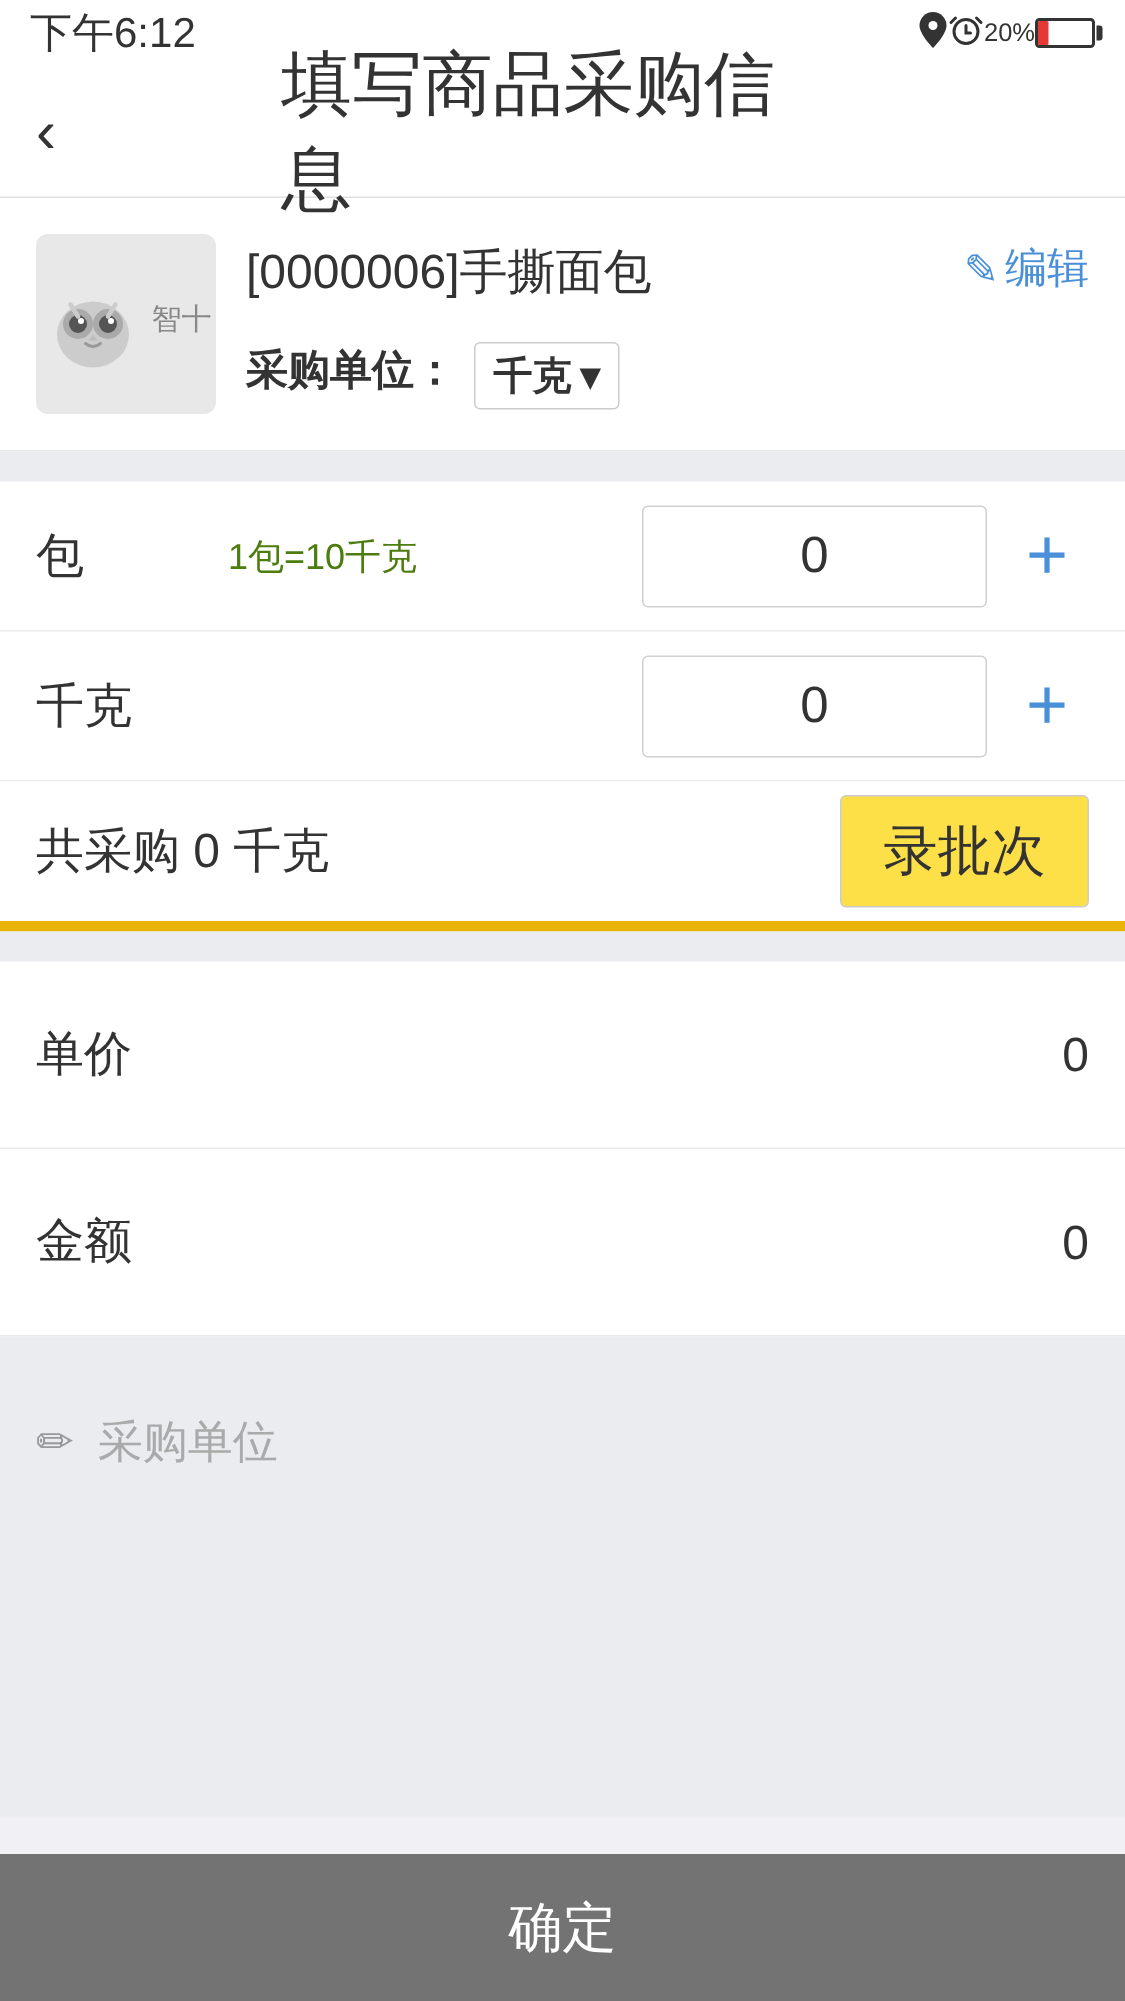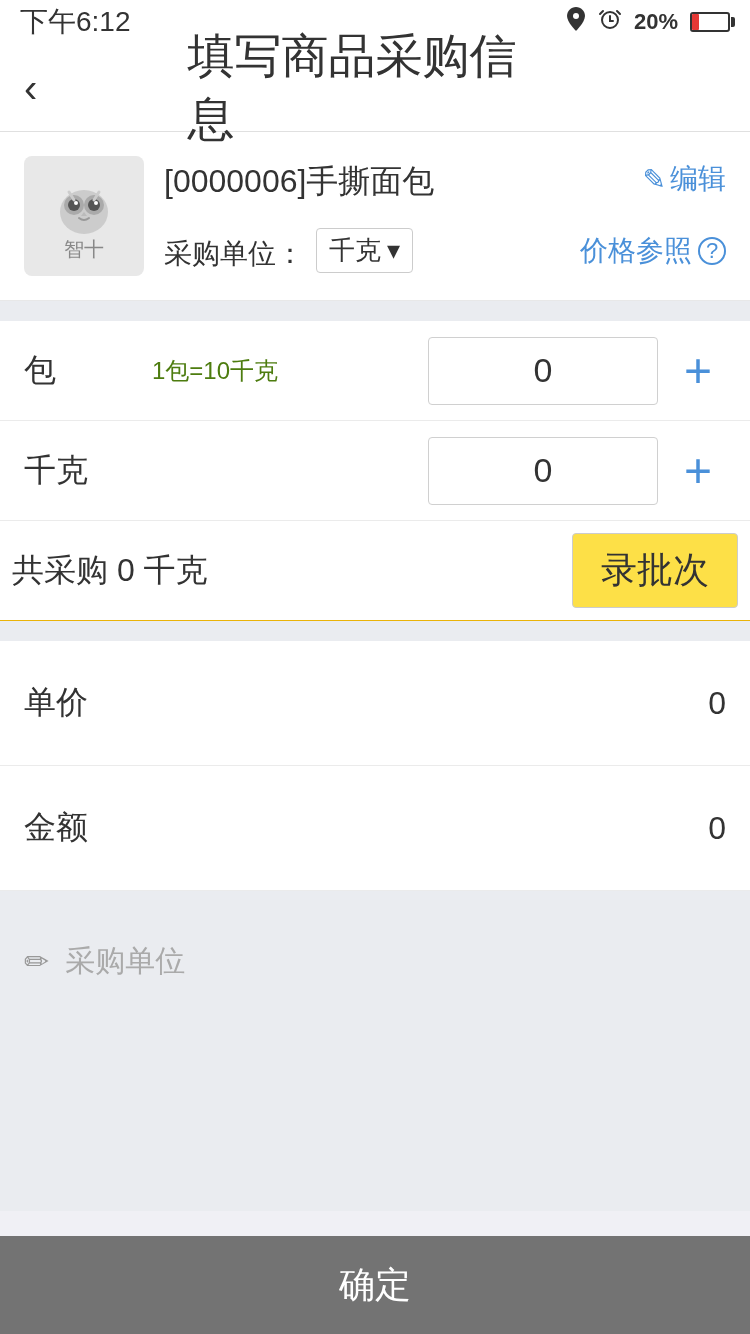--- a/index.html
+++ b/index.html
@@ -19,21 +19,21 @@
       background: #fff;
       display: flex;
       align-items: center;
       justify-content: space-between;
       padding: 0 20px;
       font-size: 26px;
       color: #333;
     }
     .status-bar-left { display: flex; align-items: center; gap: 10px; }
     .status-bar-center { font-weight: 500; font-size: 28px; }
-    .status-bar-right { display: flex; align-items: center; gap: 12px; font-size: 22px; font-weight: bold; }
+    .status-bar-right { display: flex; align-items: center; gap: 0; font-size: 17px; }
     .battery-bar {
       width: 40px; height: 20px; border: 2px solid #333; border-radius: 3px; position: relative; display: flex; align-items: center;
     }
     .battery-bar::after {
       content: ''; position: absolute; right: -7px; top: 50%; transform: translateY(-50%);
       width: 4px; height: 10px; background: #333; border-radius: 0 2px 2px 0;
     }
     .battery-fill {
       width: 20%; height: 100%; background: #e53935; border-radius: 1px;
     }
@@ -72,21 +72,21 @@
       align-items: flex-start;
       gap: 20px;
       border-bottom: 1px solid #e8e8e8;
     }
     .product-image {
       width: 120px;
       height: 120px;
       background: #e8e8e8;
       border-radius: 8px;
       display: flex;
-      flex-direction: column;
+      flex-direction: row;
       align-items: center;
       justify-content: center;
       flex-shrink: 0;
       color: #999;
       font-size: 22px;
       gap: 4px;
     }
     .product-info {
       flex: 1;
       padding-top: 4px;
@@ -199,24 +199,24 @@
       align-items: center;
       justify-content: center;
       cursor: pointer;
       line-height: 1;
     }
 
     
     .total-row {
       display: flex;
       align-items: center;
-      padding: 0 12px;
+      padding: 0 24px;
       height: 100px;
       background: #fff;
-      border-bottom: 1px solid #eab308;
+      border-bottom: 7px solid #eab308;
     }
     .total-text {
       font-size: 32px;
       color: #333;
     }
     .total-spacer { flex: 1; }
     .batch-btn {
       border: 1px solid #ccc;
       border-radius: 4px;
       padding: 12px 28px;
@@ -352,31 +352,25 @@
     </div>
     <div class="product-info">
       <div class="product-name-row">
         <div class="product-name">[0000006]手撕面包</div>
         <div class="edit-btn">
           <span>✎</span>
           <span>编辑</span>
         </div>
       </div>
       <div class="unit-row">
-        <div style="display:flex;align-items:flex-end;">
+        <div style="display:flex;align-items:flex-start;font-weight:bold;">
           <span class="unit-label">采购单位：</span>
           <div class="unit-select">
             <span>千克</span>
             <span>▾</span>
-          </div>
-        </div>
-        <div class="price-ref">
-          <span>价格参照</span>
-          <div class="price-ref-icon">
-            <span>?</span>
           </div>
         </div>
       </div>
     </div>
   </div>
 
   <div class="section-divider"></div>
 
   <div class="input-section">
 

